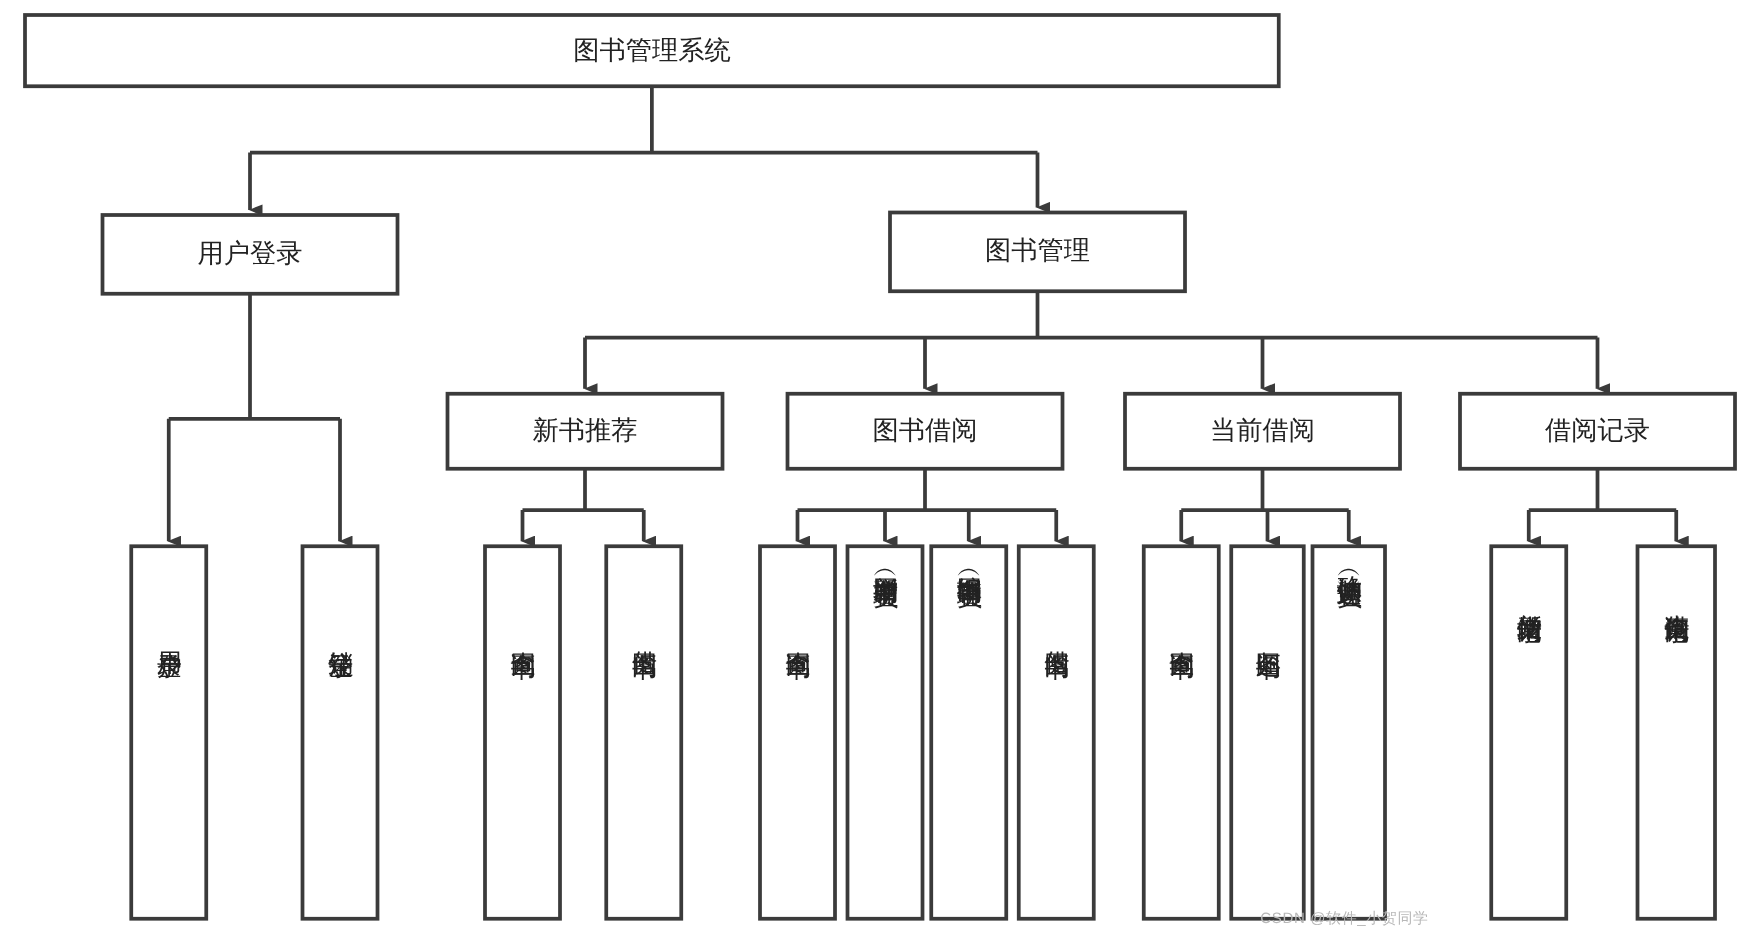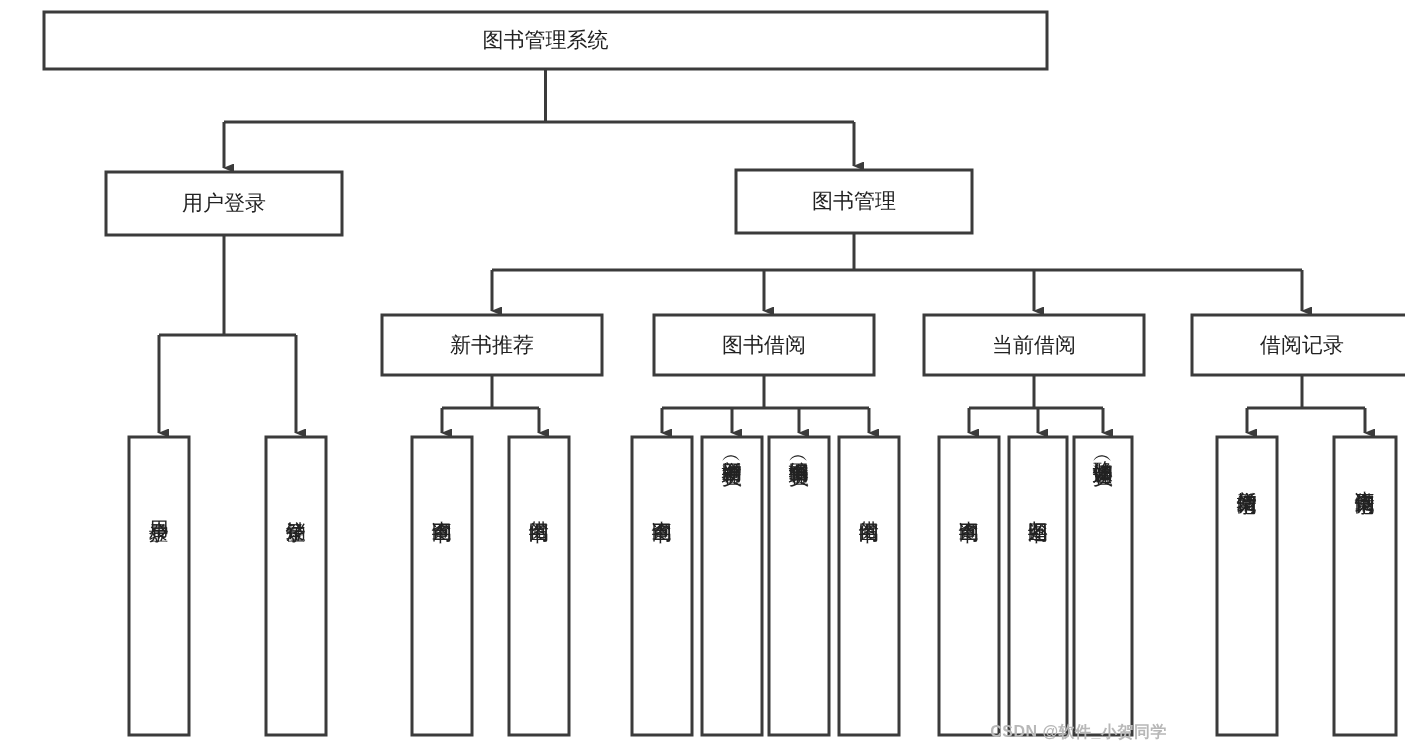--- a/index.html
+++ b/index.html
@@ -1,32 +1,32 @@
 <!DOCTYPE html>
 <html><head>
 <meta charset="utf-8">
 <style>
   html,body{margin:0;padding:0;background:#ffffff;}
   body{width:1405px;height:747px;overflow:hidden;
        font-family:"Liberation Sans","DejaVu Sans",sans-serif;}
-  #diagram-root{position:relative;width:1151px;height:747px;background:#fff;margin-left:24px;}
+  #diagram-root{position:relative;width:1151px;height:747px;background:#fff;}
   svg#flow{position:absolute;left:0;top:0;width:1405px;height:747px;}
   .node-box{fill:#ffffff;stroke:#3b3b3b;stroke-width:3;}
   .conn{stroke:#3b3b3b;stroke-width:3;fill:none;}
   .node-label-h{font-family:"Liberation Sans","DejaVu Sans",sans-serif;
                 font-size:21px;fill:#222;dominant-baseline:middle;text-anchor:middle;}
   .vnode{position:absolute;display:flex;align-items:flex-start;justify-content:center;
          box-sizing:border-box;}
   .vnode .vtext{writing-mode:vertical-rl;text-orientation:upright;
                 font-family:"Liberation Sans","DejaVu Sans",sans-serif;
                 font-size:20px;line-height:1.22;color:#222;letter-spacing:1px;
                 white-space:nowrap;}
-  #watermark{position:absolute;right:8px;bottom:4px;font-size:16px;color:#b8b8b8;
+  #watermark{position:absolute;right:8px;bottom:4px;font-size:12px;color:#b8b8b8;
              font-family:"Liberation Sans","DejaVu Sans",sans-serif;
-             letter-spacing:.5px;user-select:none;font-weight:bold;}
+             letter-spacing:.5px;user-select:none;}
 </style>
 </head>
 <body>
 
 <div id="diagram-root">
 
   <svg id="flow" viewBox="0 0 1405 747">
     <defs>
       <marker id="arrowhead" markerWidth="9" markerHeight="11" refX="4.5" refY="10" orient="auto" markerUnits="userSpaceOnUse">
         <polygon points="0,0 9,0 4.5,11" fill="#3b3b3b"></polygon>

